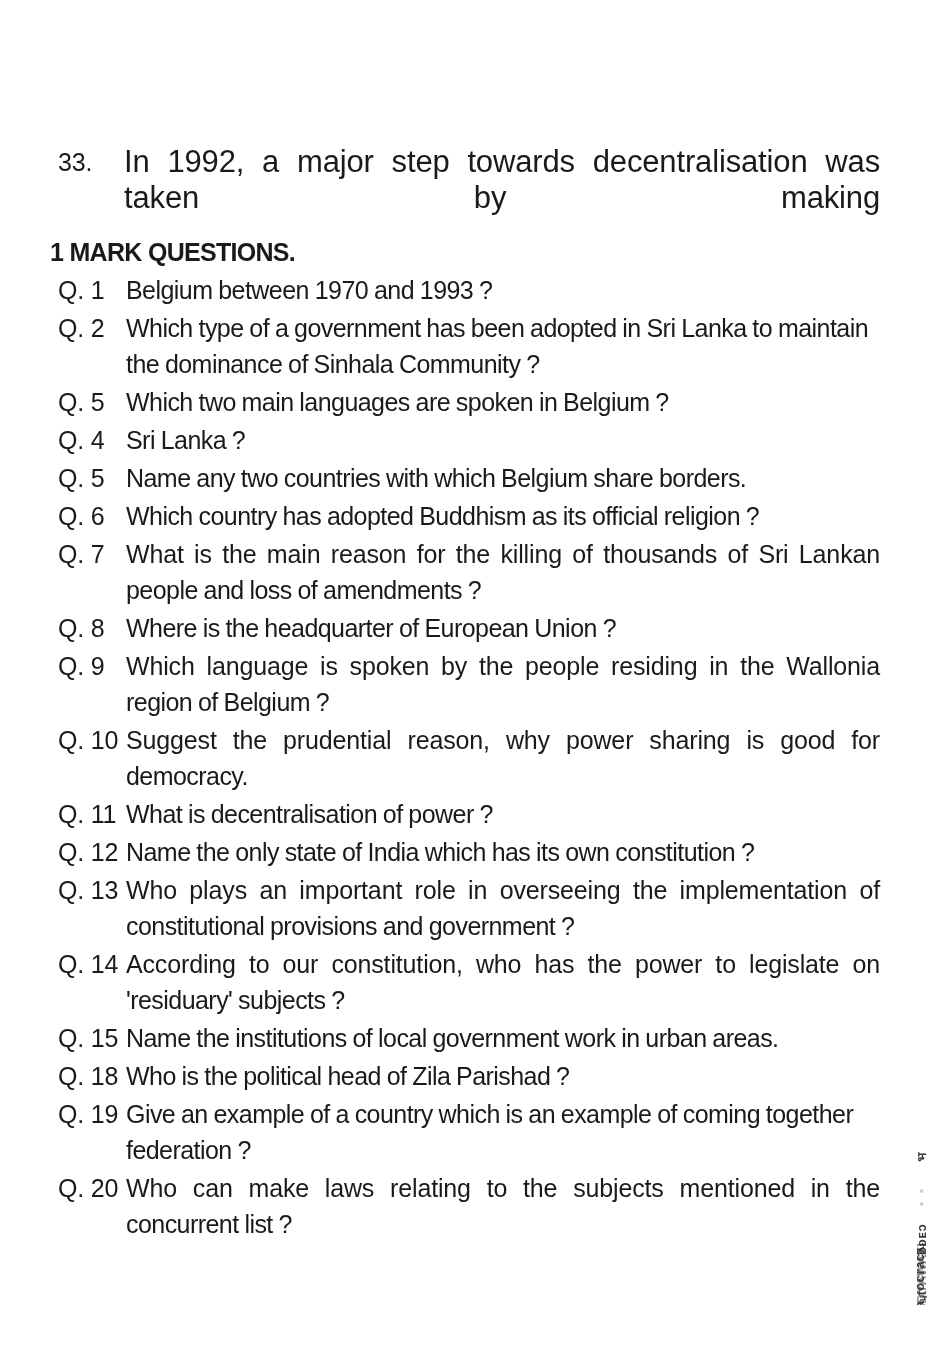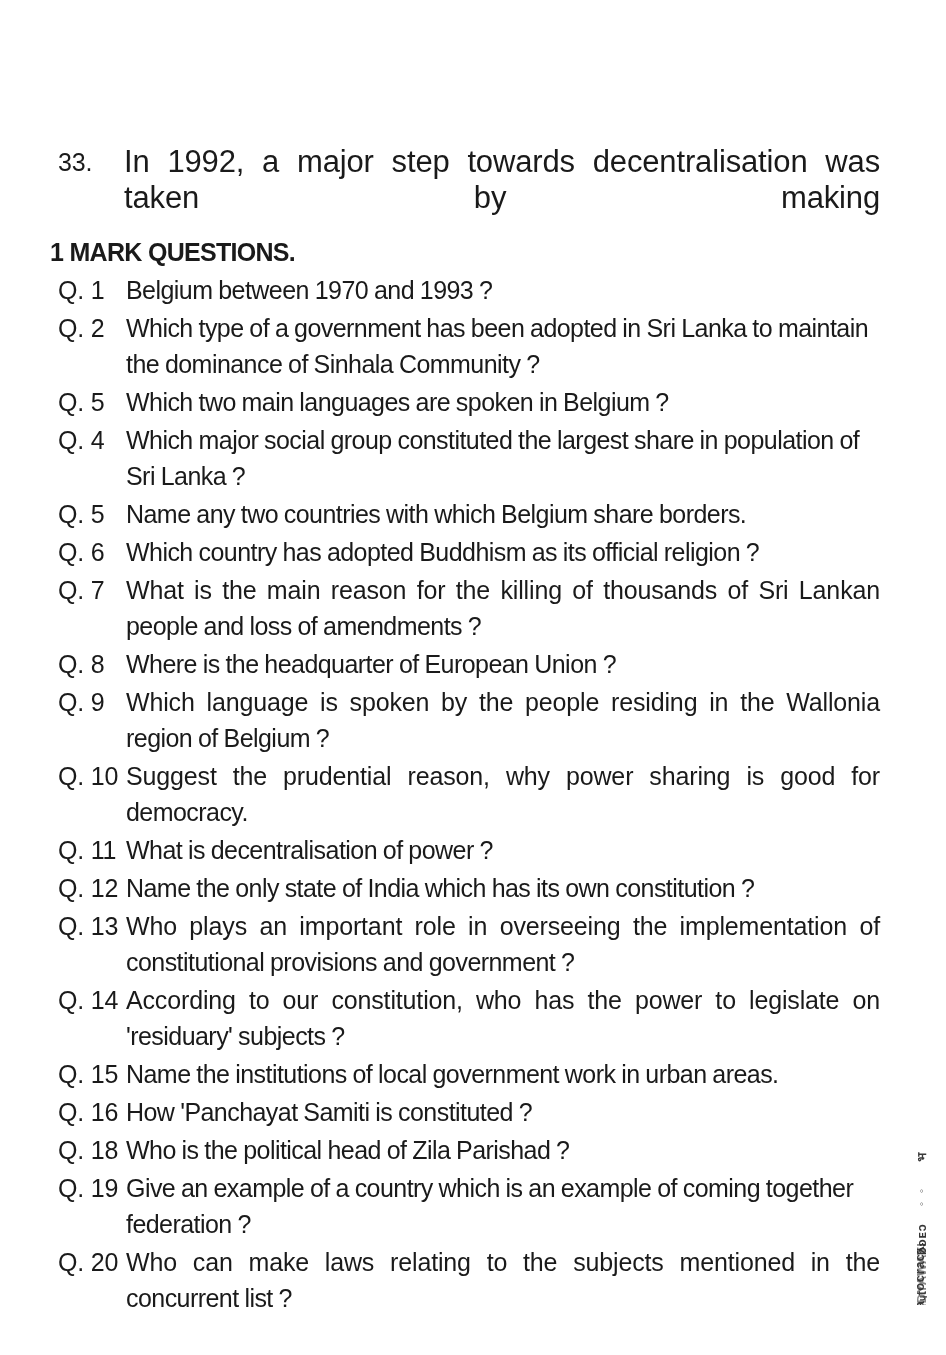--- a/index.html
+++ b/index.html
@@ -193,21 +193,20 @@
     <div class="qrow">
       <div class="qlabel">Q. 5</div>
       <div class="qtext">
         <span class="last-line">Which two main languages are spoken in Belgium ?</span>
       </div>
     </div>
 
     <div class="qrow">
       <div class="qlabel">Q. 4</div>
       <div class="qtext">
-        <span class="last-line">Which major social group constituted the largest share in population of</span>
         <span class="last-line">Sri Lanka ?</span>
       </div>
     </div>
 
     <div class="qrow">
       <div class="qlabel">Q. 5</div>
       <div class="qtext">
         <span class="last-line">Name any two countries with which Belgium share borders.</span>
       </div>
     </div>
@@ -280,26 +279,20 @@
       </div>
     </div>
 
     <div class="qrow">
       <div class="qlabel">Q. 15</div>
       <div class="qtext">
         <span class="last-line">Name the institutions of local government work in urban areas.</span>
       </div>
     </div>
 
-    <div class="qrow">
-      <div class="qlabel">Q. 16</div>
-      <div class="qtext">
-        <span class="last-line">How 'Panchayat Samiti is constituted ?</span>
-      </div>
-    </div>
 
 
     <div class="qrow">
       <div class="qlabel">Q. 18</div>
       <div class="qtext">
         <span class="last-line">Who is the political head of Zila Parishad ?</span>
       </div>
     </div>
 
     <div class="qrow">

